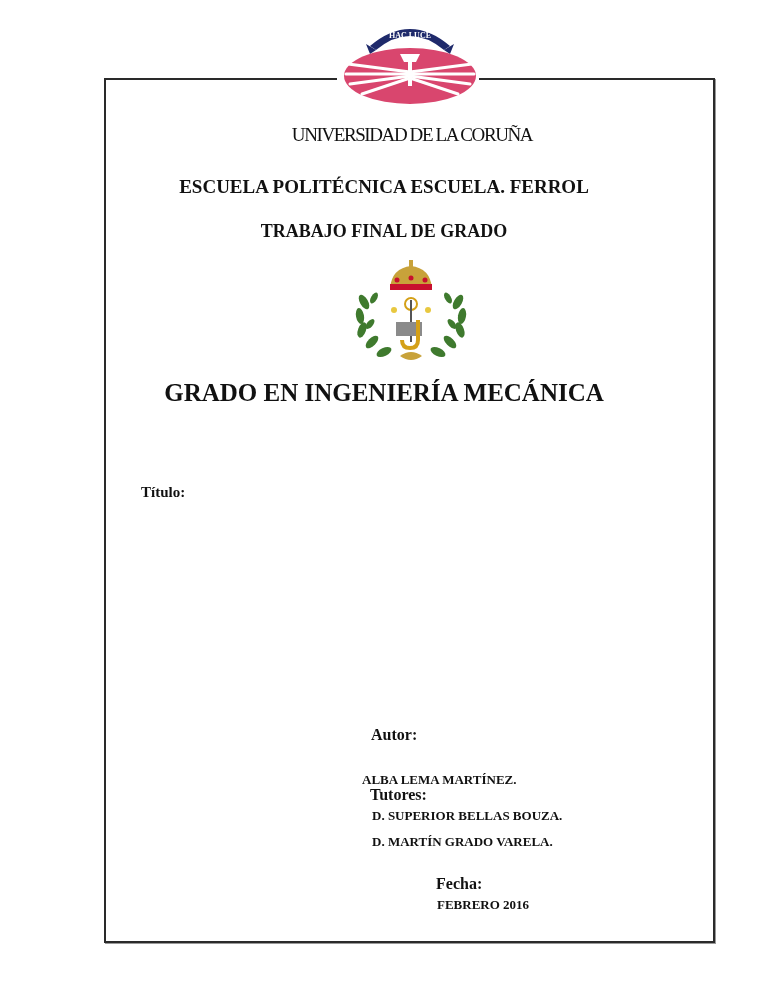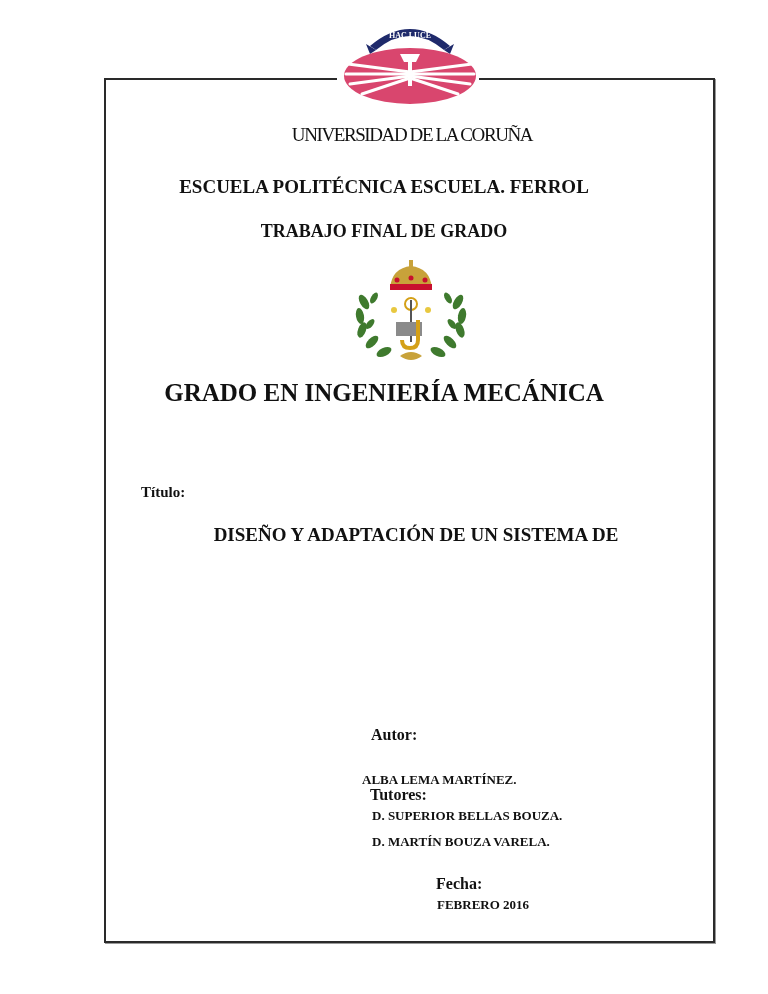--- a/index.html
+++ b/index.html
@@ -94,24 +94,23 @@
   <circle cx="76" cy="50" r="3" fill="#e8c840"></circle>
   <rect x="44" y="62" width="26" height="14" fill="#8a8a8a"></rect>
   <path d="M66 60 L66 80 Q66 88 58 88 Q50 88 50 80" fill="none" stroke="#d4a017" stroke-width="4"></path>
 </svg>
 
 <div class="abs center degree">GRADO EN INGENIERÍA MECÁNICA</div>
 
 <div class="abs titulo-label">Título:</div>
 
 <div class="title-block">
-  <div class="title-l1">DISEÑO Y ADAPTACIÓN DE UN SISTEMA DE</div>
 </div>
 
 <div class="abs lbl" style="left:371px; top:726px;">Autor:</div>
 <div class="abs val" style="left:362px; top:748px;margin-top:24px;">ALBA LEMA MARTÍNEZ.</div>
 
 <div class="abs lbl" style="left:370px; top:786px;">Tutores:</div>
 <div class="abs val" style="left:372px; top:808px;">D. SUPERIOR BELLAS BOUZA.</div>
-<div class="abs val" style="left:372px; top:834px;">D. MARTÍN BOUZA VARELA.</div>
+<div class="abs val" style="left:372px; top:834px;">D. MARTÍN GRADO VARELA.</div>
 
 <div class="abs lbl" style="left:436px; top:875px;">Fecha:</div>
 <div class="abs val" style="left:437px; top:897px;">FEBRERO 2016</div>
 
 </body></html>

